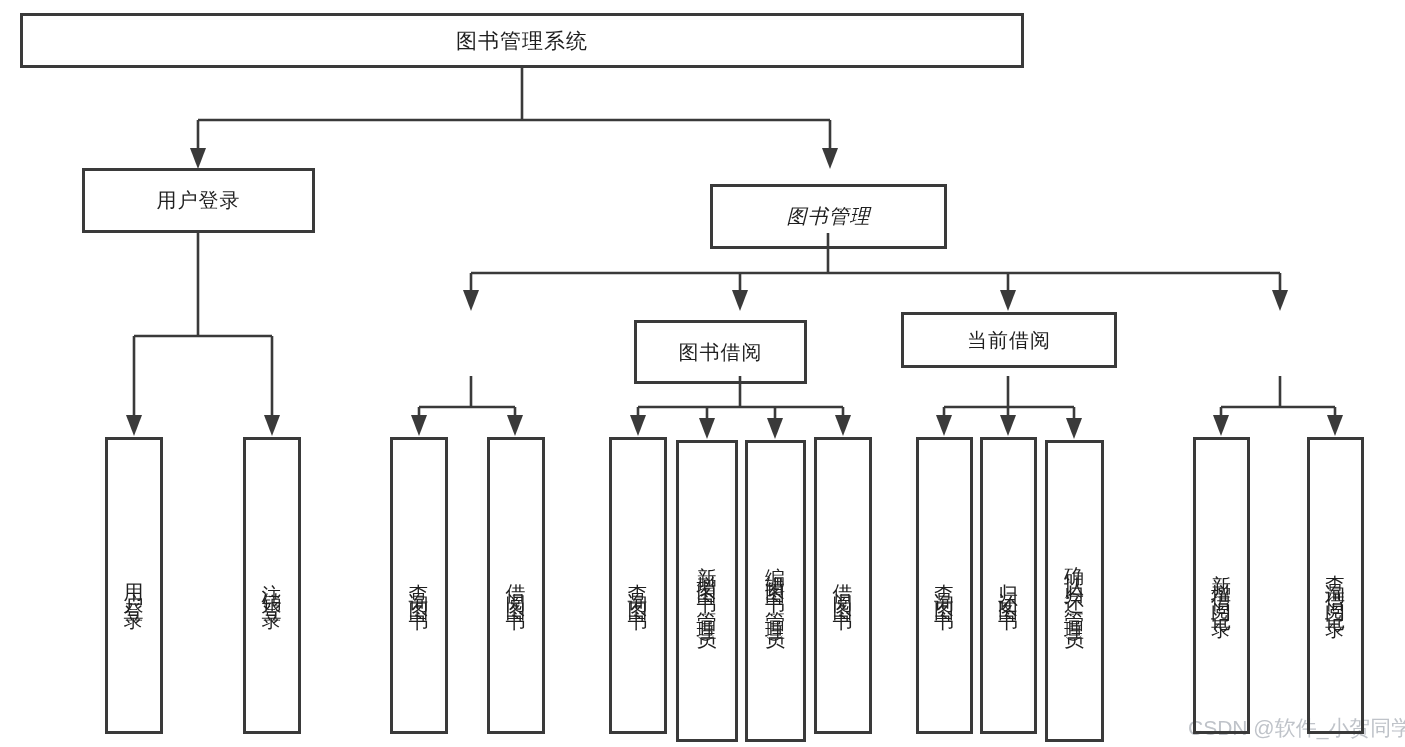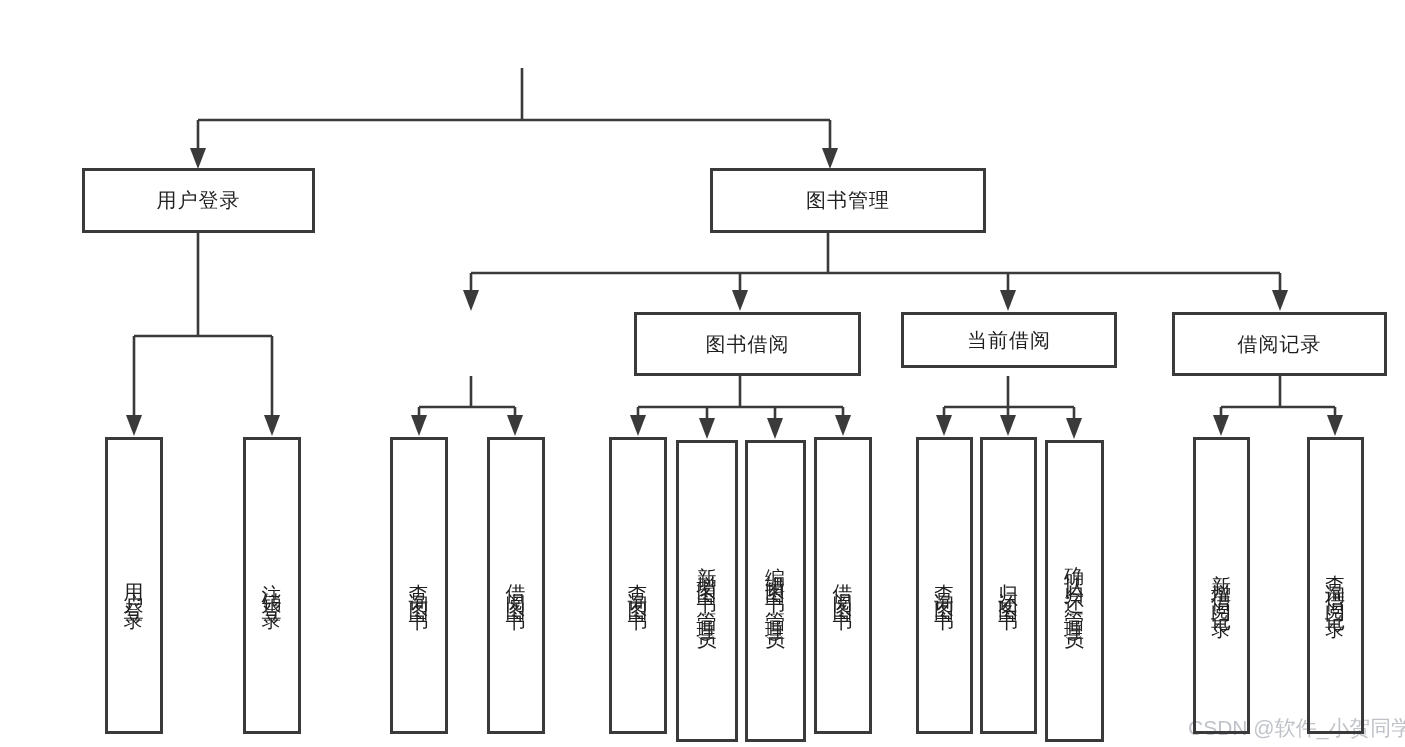--- a/index.html
+++ b/index.html
@@ -47,23 +47,23 @@
     font-size: 20px;
     line-height: 1.0;
     letter-spacing: 9px;
     white-space: nowrap;
   }
   .vbox.tall { top: 440px; height: 302px; }
 
   
   #node-root           { left: 20px;   top: 13px;  width: 1004px; height: 55px; }
   #node-user-login     { left: 82px;   top: 168px; width: 233px;  height: 65px; }
-  #node-book-mgmt      { left: 710px;  top: 168px; width: 276px;  height: 65px; }
+  #node-book-mgmt      { left: 710px;  top: 184px; width: 237px;  height: 65px; font-style: italic; }
   #node-new-book-rec   { left: 363px;  top: 312px; width: 216px;  height: 64px; }
-  #node-book-borrow    { left: 634px;  top: 312px; width: 227px;  height: 64px; }
+  #node-book-borrow    { left: 634px;  top: 320px; width: 173px;  height: 64px; }
   #node-current-borrow { left: 901px;  top: 312px; width: 216px;  height: 56px; }
   #node-borrow-record  { left: 1172px; top: 312px; width: 215px;  height: 64px; }
 
   
   #node-ul-login   { left: 105px;  }
   #node-ul-logout  { left: 243px;  }
   #node-nbr-query  { left: 390px;  }
   #node-nbr-borrow { left: 487px;  }
   #node-bb-query   { left: 609px;  }
   #node-bb-add     { left: 676px;  width: 62px; }
@@ -151,27 +151,27 @@
       <polygon points="767,418 783,418 775,439"></polygon>
       <polygon points="835,415 851,415 843,436"></polygon>
       <polygon points="936,415 952,415 944,436"></polygon>
       <polygon points="1000,415 1016,415 1008,436"></polygon>
       <polygon points="1066,418 1082,418 1074,439"></polygon>
       <polygon points="1213,415 1229,415 1221,436"></polygon>
       <polygon points="1327,415 1343,415 1335,436"></polygon>
     </g>
   </svg>
 
+  <div class="node hbox root-box" id="node-root">图书管理系统</div>
 
   <div class="node hbox" id="node-user-login">用户登录</div>
   <div class="node hbox" id="node-book-mgmt">图书管理</div>
 
   <div class="node hbox" id="node-book-borrow">图书借阅</div>
   <div class="node hbox" id="node-current-borrow">当前借阅</div>
-  <div class="node hbox" id="node-borrow-record">借阅记录</div>
 
   <div class="node vbox" id="node-ul-login">
     <span class="vtext">用户登录</span>
   </div>
   <div class="node vbox" id="node-ul-logout">
     <span class="vtext">注销登录</span>
   </div>
   <div class="node vbox" id="node-nbr-query">
     <span class="vtext">查询图书</span>
   </div>

